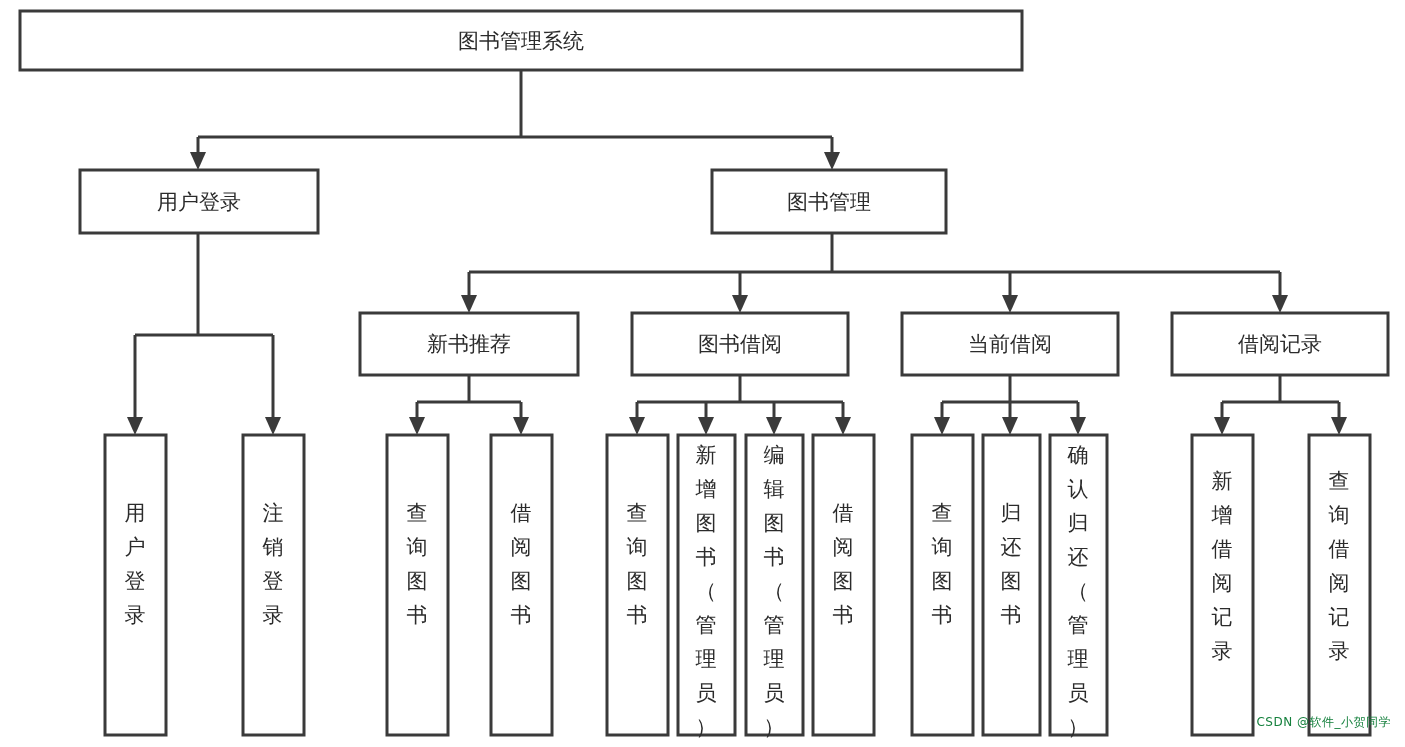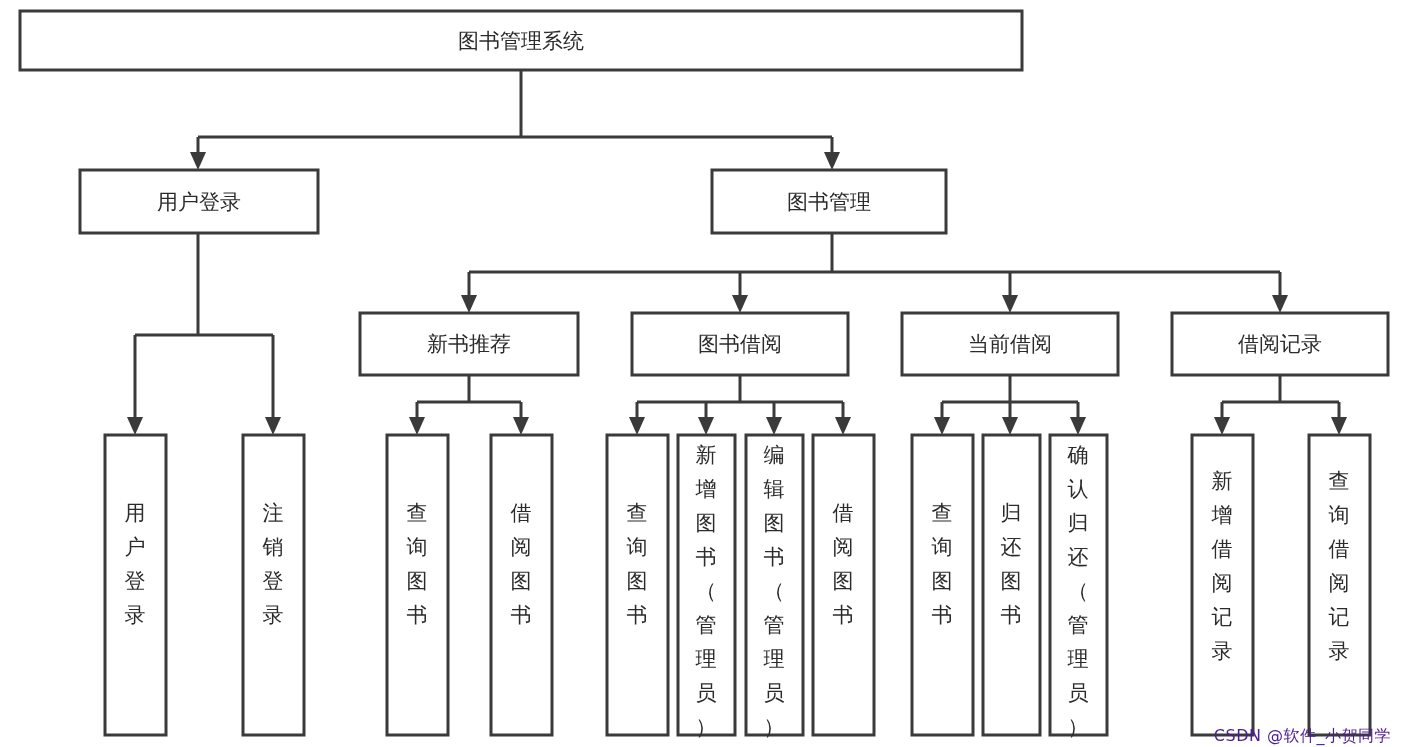--- a/index.html
+++ b/index.html
@@ -13,23 +13,23 @@
   .arrow{fill:#3a3a3a;stroke:none;}
   .lbl{
     font-family:"DejaVu Sans","Liberation Sans",sans-serif;
     font-size:21px;fill:#2b2b2b;text-anchor:middle;dominant-baseline:middle;
   }
   .vlbl{
     font-family:"DejaVu Sans","Liberation Sans",sans-serif;
     font-size:21px;fill:#2b2b2b;text-anchor:middle;
   }
   .watermark{
-    position:absolute;right:14px;bottom:0;
+    position:absolute;right:14px;bottom:16px;
     font-family:"DejaVu Sans","Liberation Sans",sans-serif;
-    font-size:16px;color:#4c1d95;white-space:nowrap;letter-spacing:0.5px;
+    font-size:12px;color:#15803d;white-space:nowrap;letter-spacing:0.5px;
   }
 </style>
 </head>
 <body>
 
 <svg id="canvas" viewBox="0 0 1405 747">
 
   <g>
 
     <path class="conn" d="M521,70 L521,137"></path>

